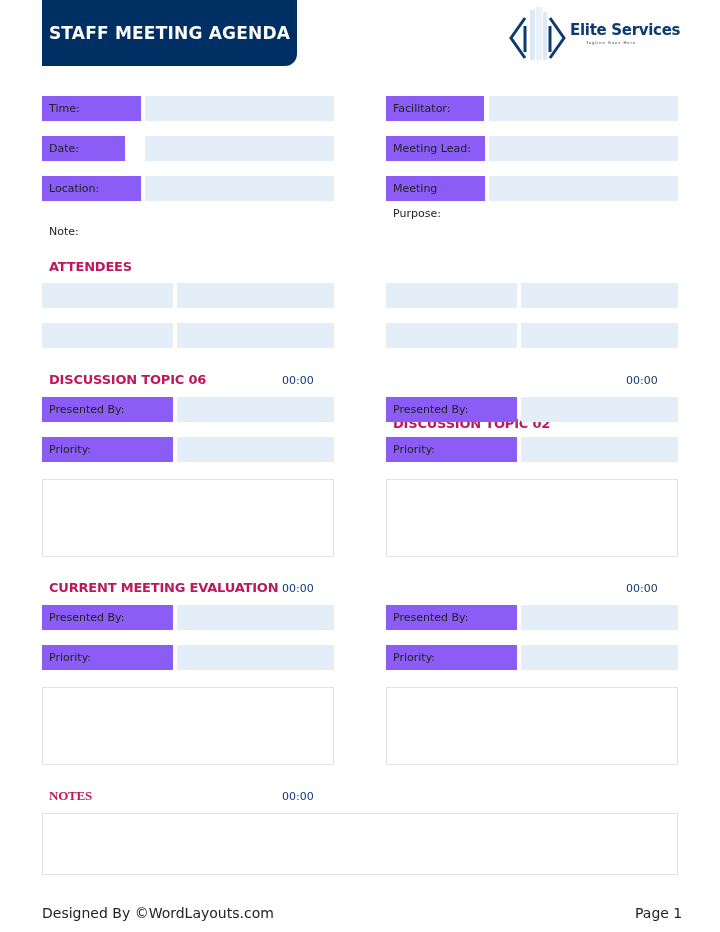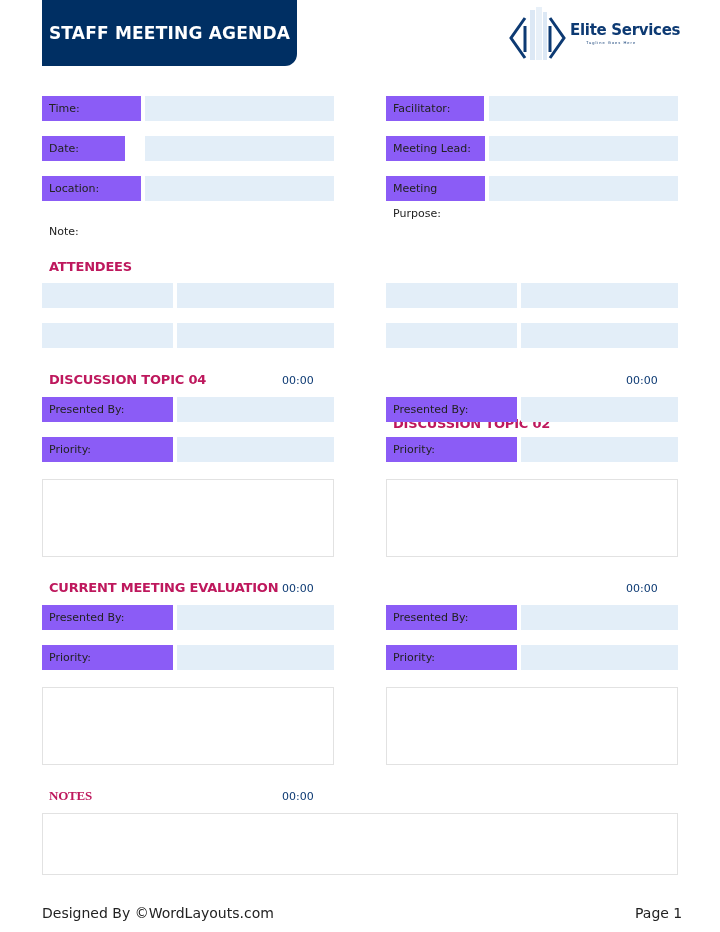--- a/index.html
+++ b/index.html
@@ -101,21 +101,21 @@
 <div class="cell" style="left:42px;top:283px;width:131px;"></div>
 <div class="cell" style="left:177px;top:283px;width:157px;"></div>
 <div class="cell" style="left:386px;top:283px;width:131px;"></div>
 <div class="cell" style="left:521px;top:283px;width:157px;"></div>
 
 <div class="cell" style="left:42px;top:323px;width:131px;"></div>
 <div class="cell" style="left:177px;top:323px;width:157px;"></div>
 <div class="cell" style="left:386px;top:323px;width:131px;"></div>
 <div class="cell" style="left:521px;top:323px;width:157px;"></div>
 
-<div class="heading" style="left:49px;top:372px;">DISCUSSION TOPIC 04</div>
+<div class="heading" style="left:49px;top:372px;">DISCUSSION TOPIC 06</div>
 <div class="time" style="left:282px;top:374px;">00:00</div>
 <div class="label" style="left:42px;top:397px;width:131px;">Presented By:</div>
 <div class="cell" style="left:177px;top:397px;width:157px;"></div>
 <div class="label" style="left:42px;top:437px;width:131px;">Priority:</div>
 <div class="cell" style="left:177px;top:437px;width:157px;"></div>
 <div class="textbox" style="left:42px;top:479px;width:292px;height:78px;"></div>
 
 <div class="heading" style="left:393px;top:372px;margin-top:44px;">DISCUSSION TOPIC 02</div>
 <div class="time" style="left:626px;top:374px;">00:00</div>
 <div class="label" style="left:386px;top:397px;width:131px;">Presented By:</div>

